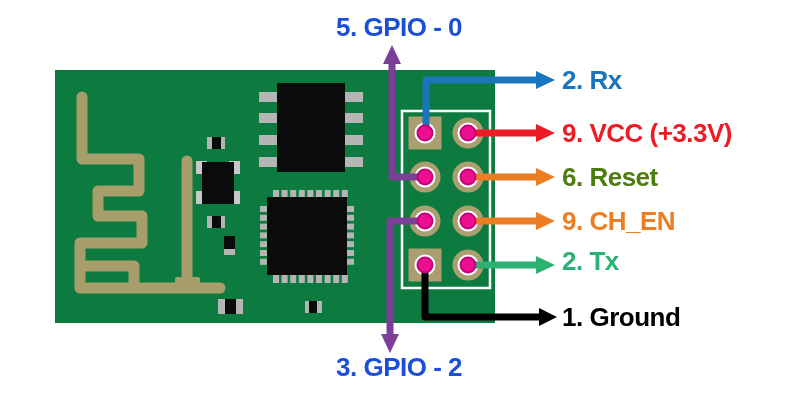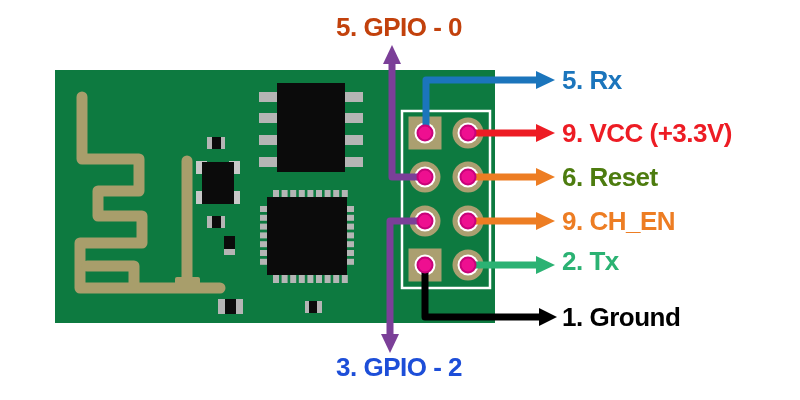--- a/index.html
+++ b/index.html
@@ -171,23 +171,23 @@
     <circle cx="468" cy="133" r="7.5"></circle>
     <circle cx="425" cy="177" r="7.5"></circle>
     <circle cx="468" cy="177" r="7.5"></circle>
     <circle cx="425" cy="221" r="7.5"></circle>
     <circle cx="468" cy="221" r="7.5"></circle>
     <circle cx="425" cy="265" r="7.5"></circle>
     <circle cx="468" cy="265" r="7.5"></circle>
   </g>
 </svg>
 
-  <div class="pin-label centered" style="left: 399px; top: 13px; color: #c2410c;">5. GPIO - 0</div>
+  <div class="pin-label centered" style="left: 399px; top: 13px; color: #1d4ed8;">5. GPIO - 0</div>
 
-  <div class="pin-label" style="left: 562px; top: 66px; color: rgb(27, 117, 188);">5. Rx</div>
+  <div class="pin-label" style="left: 562px; top: 66px; color: rgb(27, 117, 188);">2. Rx</div>
 
   <div class="pin-label" style="left: 562px; top: 119px; color: rgb(237, 28, 36);">9. VCC (+3.3V)</div>
 
   <div class="pin-label" style="left: 562px; top: 163px; color: #4d7c0f;">6. Reset</div>
 
   <div class="pin-label" style="left: 562px; top: 207px; color: rgb(237, 125, 35);">9. CH_EN</div>
 
   <div class="pin-label" style="left: 562px; top: 247px; color: rgb(43, 178, 115); text-align: center;">2. Tx</div>
 
   <div class="pin-label" style="left: 562px; top: 303px; color: rgb(0, 0, 0);">1. Ground</div>

